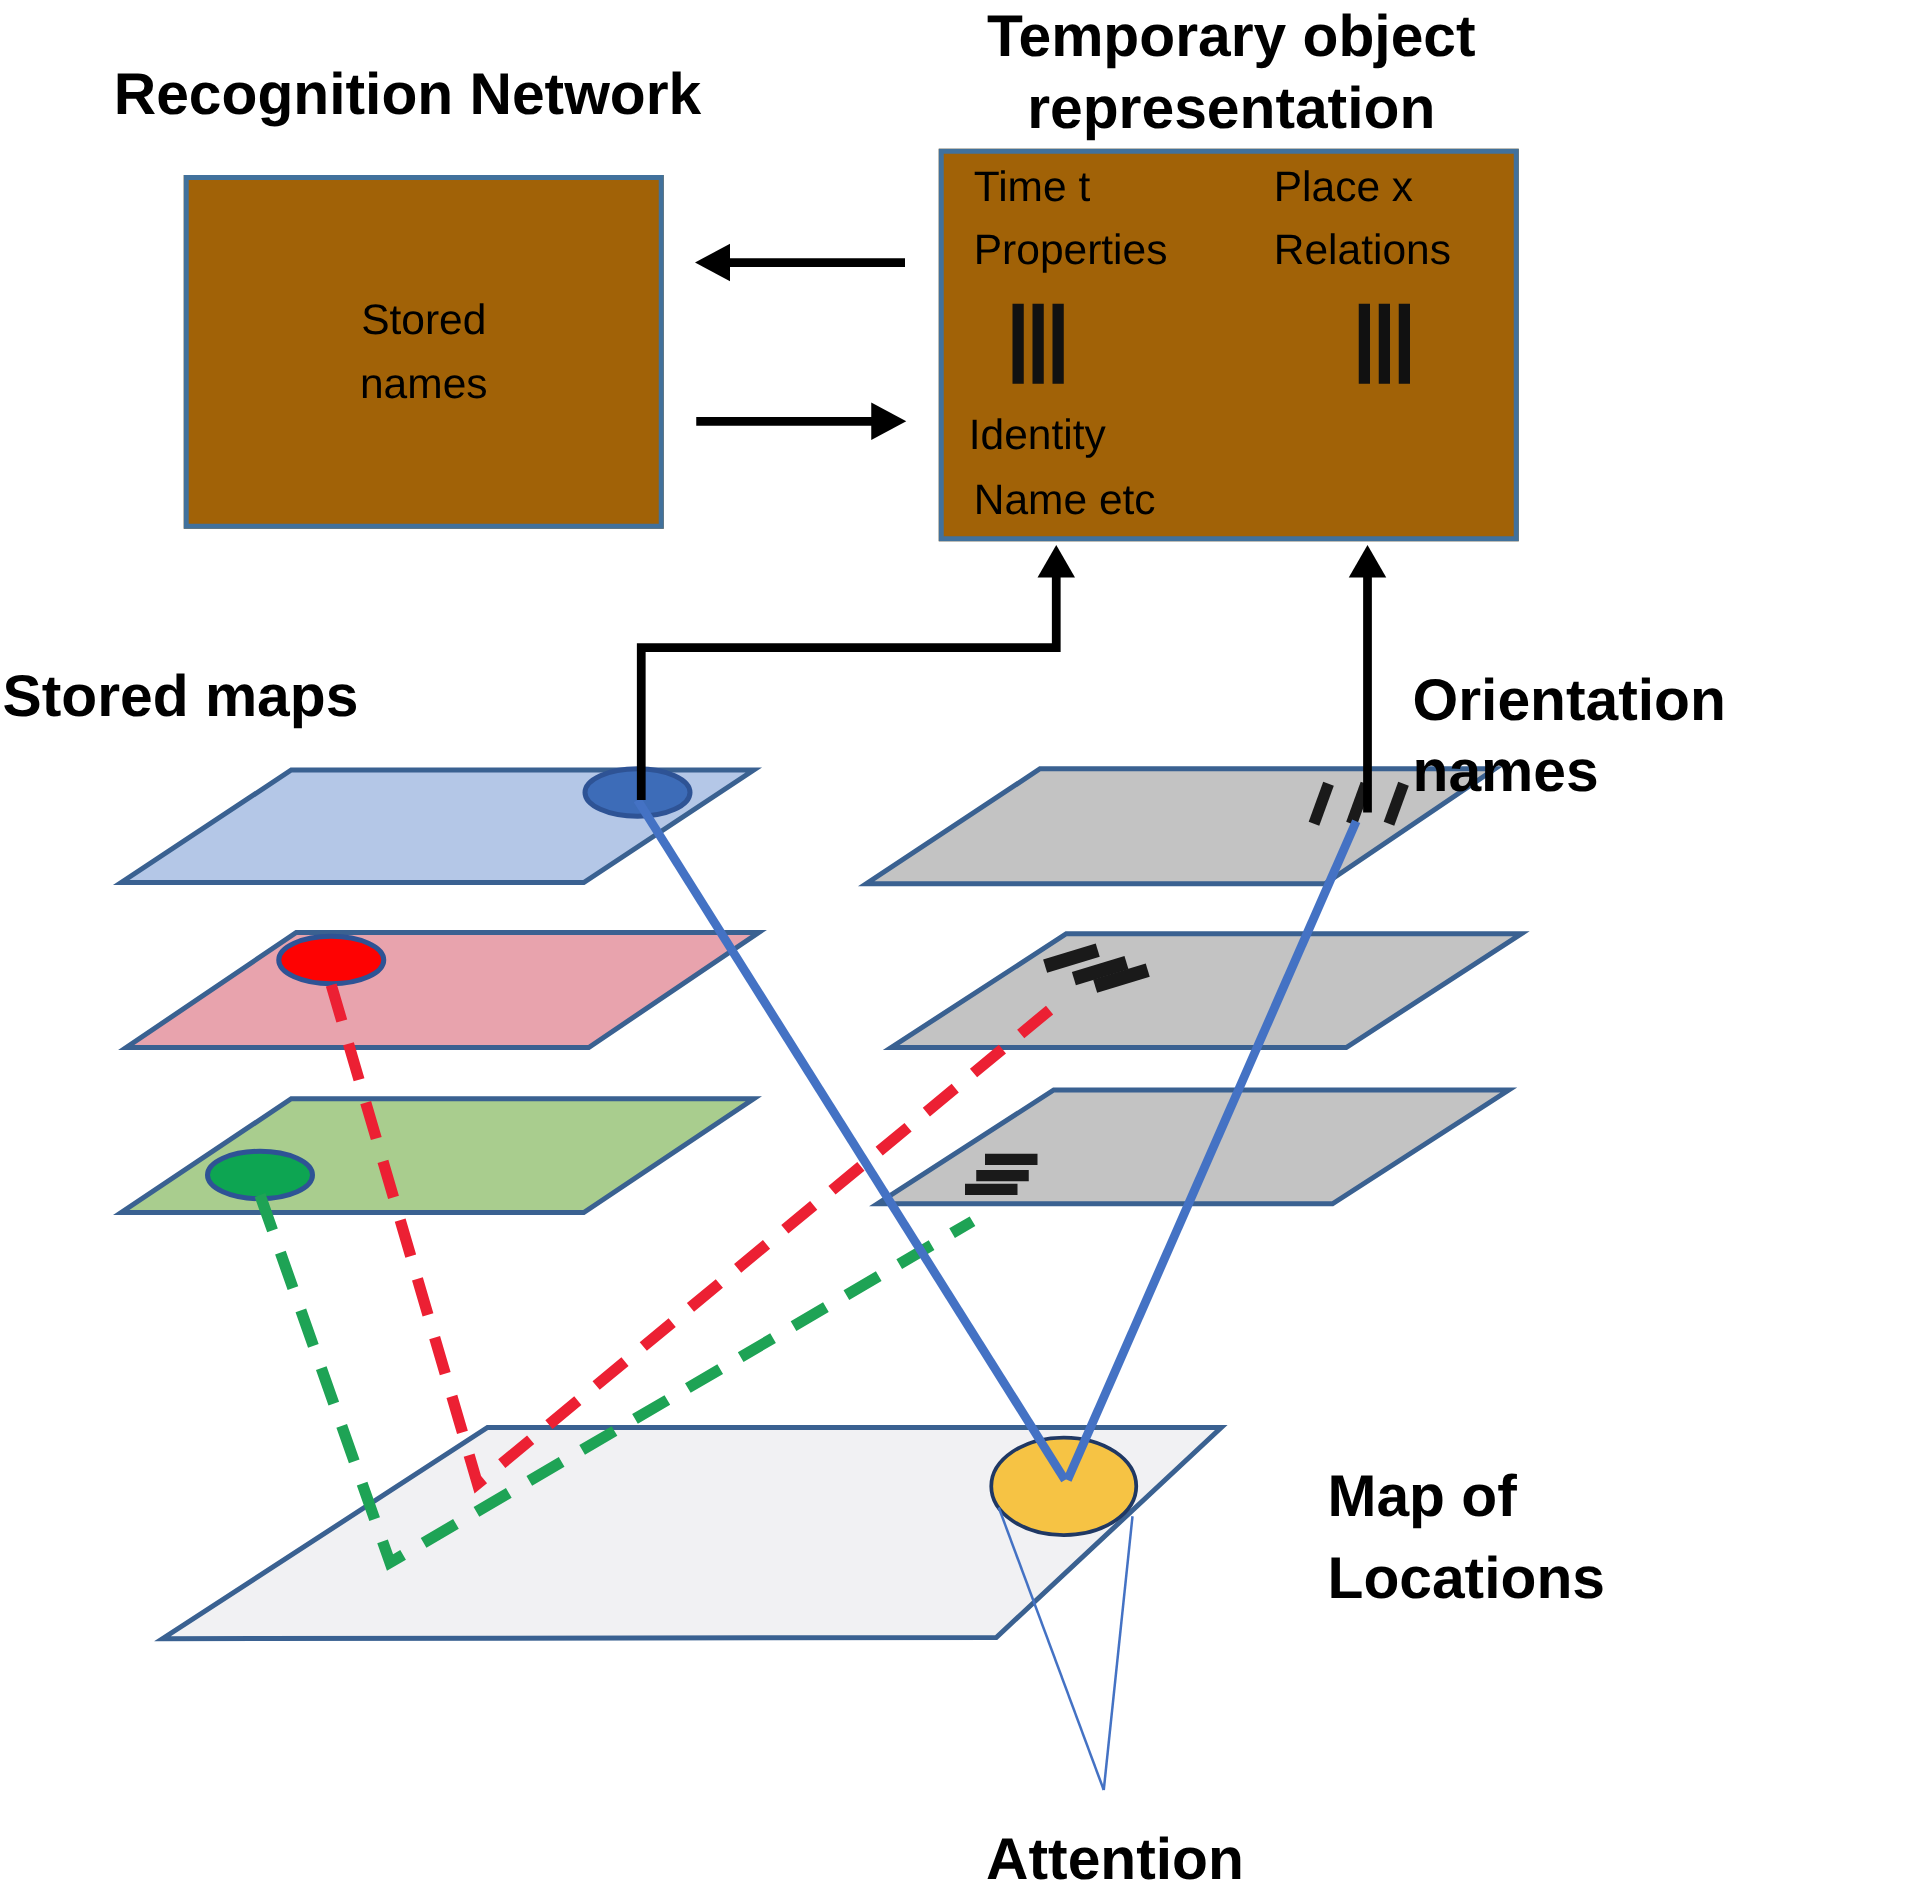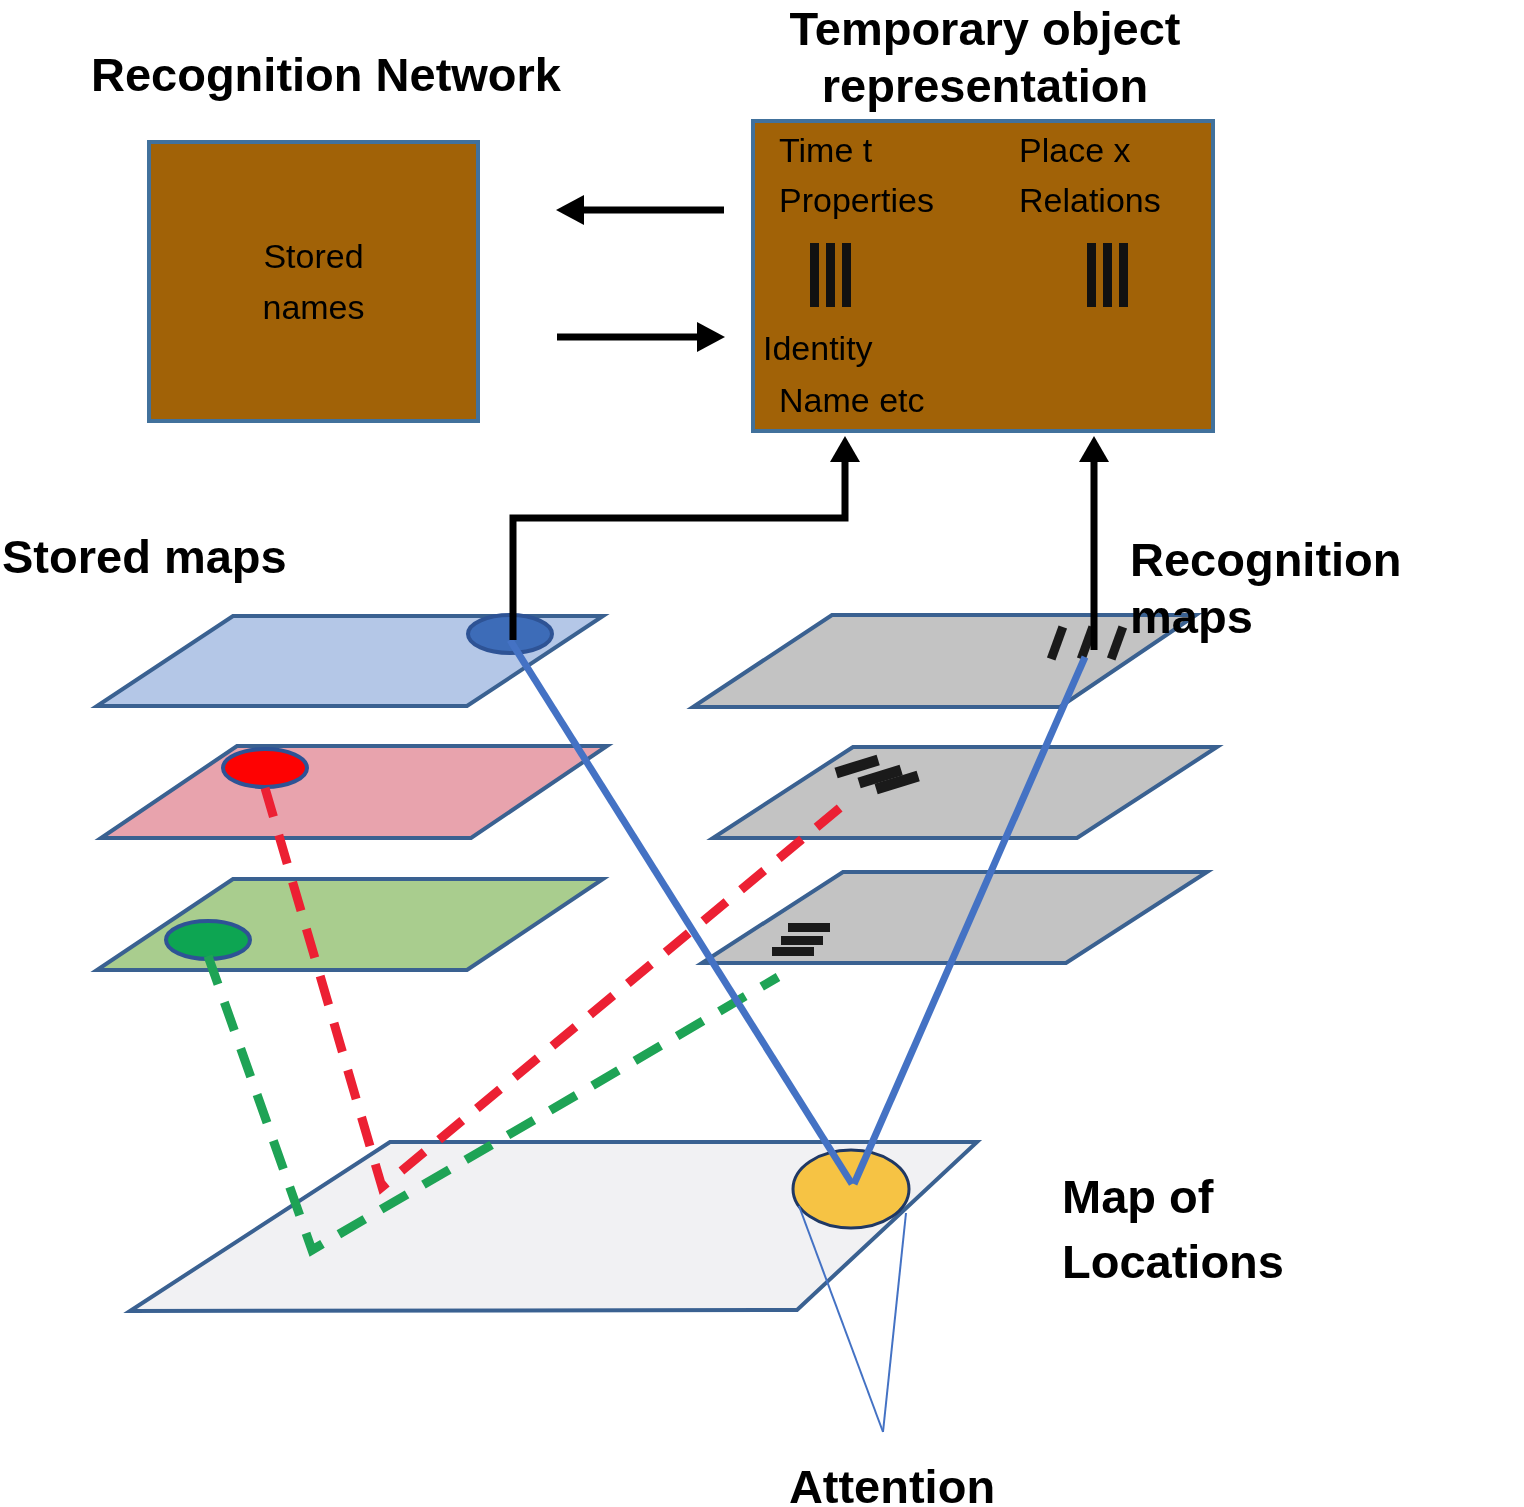--- a/index.html
+++ b/index.html
@@ -3,21 +3,21 @@
 <meta charset="utf-8">
 <style>
   html,body{margin:0;padding:0;background:#ffffff;}
   body{width:1524px;height:1507px;position:relative;overflow:hidden;
        font-family:"Liberation Sans",sans-serif;color:#000;}
   svg.layer{position:absolute;left:0;top:0;}
   .label{position:absolute;white-space:normal;}
   .h1{font-size:47px;font-weight:600;line-height:57px;}
   .center{text-align:center;}
   .box{position:absolute;background:#a16207;border:4px solid #41719c;box-sizing:border-box;}
-  #recognition-box{left:147px;top:140px;width:333px;height:283px;
+  #recognition-box{left:147px;top:140px;width:384px;height:283px;
       display:flex;flex-direction:column;justify-content:center;align-items:center;}
   #recognition-box .bline{font-size:34px;line-height:51px;text-align:center;}
   #temp-box{left:751px;top:119px;width:464px;height:314px;}
   .boxline{position:absolute;font-size:34px;line-height:42px;}
   .tally{position:absolute;display:flex;gap:7px;}
   .tally span{display:block;width:9px;height:64px;background:#111;}
 </style>
 </head>
 <body>
 
@@ -90,34 +90,34 @@
 </div>
 
 <div class="box" id="temp-box">
   <div class="boxline" style="left:24px;top:6px">Time t</div>
   <div class="boxline" style="left:24px;top:56px">Properties</div>
   <div class="tally" style="left:55px;top:120px">
       <span></span>
       <span></span>
       <span></span>
     </div>
-  <div class="boxline" style="left:8px;top:204px">Identity</div>
+  <div class="boxline" style="left:20px;top:204px">Identity</div>
   <div class="boxline" style="left:24px;top:256px">Name etc</div>
   <div class="boxline" style="left:264px;top:6px">Place x</div>
   <div class="boxline" style="left:264px;top:56px">Relations</div>
   <div class="tally" style="left:332px;top:120px">
       <span></span>
       <span></span>
       <span></span>
     </div>
 </div>
 
 <div class="label h1 center" style="left:70px;top:46px;width:512px;">Recognition Network</div>
 
 <div class="label h1 center" style="left:750px;top:0px;width:470px;">Temporary object representation</div>
 
 <div class="label h1" style="left:2px;top:528px;">Stored maps</div>
 
-<div class="label h1" style="left:1130px;top:531px;">Recognition maps</div>
+<div class="label h1" style="left:1130px;top:531px;">Orientation names</div>
 
 <div class="label h1" style="left:1062px;top:1164px;width:225px;line-height:65px;">Map of Locations</div>
 
 <div class="label h1 center" style="left:742px;top:1458px;width:300px;">Attention</div>
 
 </body></html>

